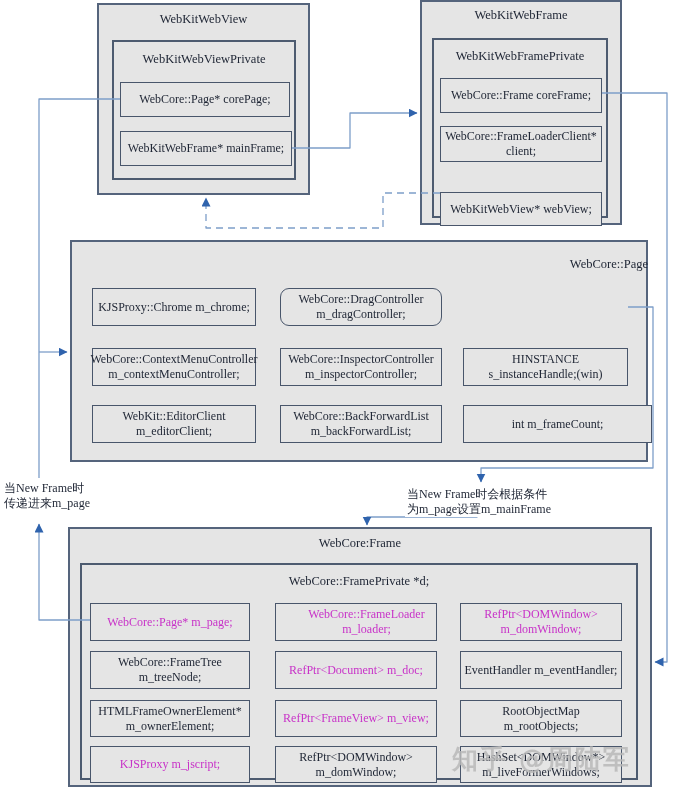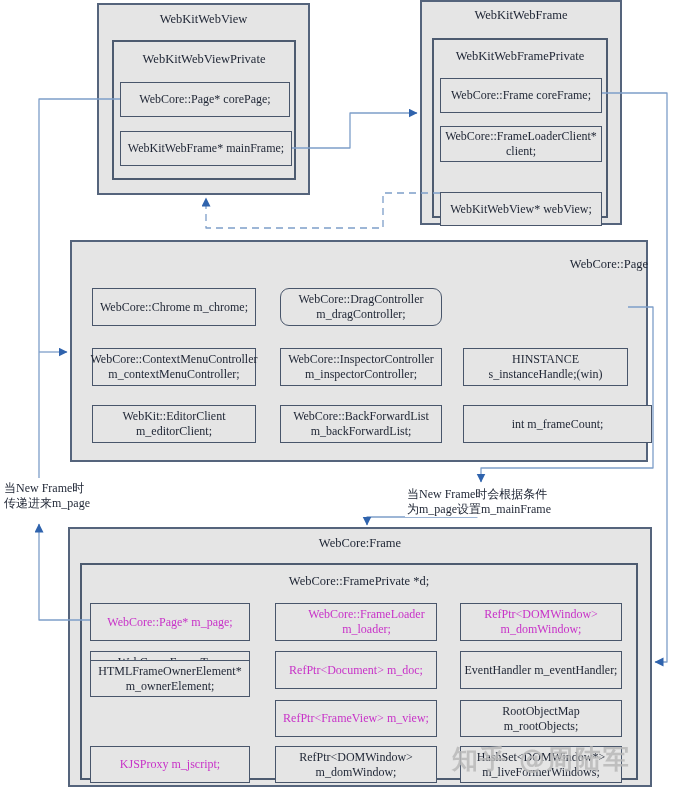--- a/index.html
+++ b/index.html
@@ -66,21 +66,21 @@
   <div class="box outer" style="left:420px;top:0px;width:202px;height:225px;"></div>
   <div class="box-title" style="left:420px;top:8px;width:202px;">WebKitWebFrame</div>
   <div class="box inner" style="left:432px;top:38px;width:176px;height:180px;"></div>
   <div class="box-title" style="left:432px;top:49px;width:176px;">WebKitWebFramePrivate</div>
   <div class="box cell" style="left:440px;top:78px;width:162px;height:35px;">WebCore::Frame coreFrame;</div>
   <div class="box cell" style="left:440px;top:126px;width:162px;height:36px;">WebCore::FrameLoaderClient* client;</div>
   <div class="box cell" style="left:440px;top:192px;width:162px;height:34px;">WebKitWebView* webView;</div>
 
   <div class="box outer" style="left:70px;top:240px;width:578px;height:222px;"></div>
   <div class="box-title" style="left:70px;top:257px;width:578px;text-align:right;">WebCore::Page</div>
-  <div class="box cell" style="left:92px;top:288px;width:164px;height:38px;">WebCore::Chrome m_chrome;</div>
+  <div class="box cell" style="left:92px;top:288px;width:164px;height:38px;">KJSProxy::Chrome m_chrome;</div>
   <div class="box cell" style="left:280px;top:288px;width:162px;height:38px;border-radius:9px;">WebCore::DragController m_dragController;</div>
   <div class="box cell" style="left:92px;top:348px;width:164px;height:38px;">WebCore::ContextMenuController m_contextMenuController;</div>
   <div class="box cell" style="left:280px;top:348px;width:162px;height:38px;">WebCore::InspectorController m_inspectorController;</div>
   <div class="box cell" style="left:463px;top:348px;width:165px;height:38px;">HINSTANCE s_instanceHandle;(win)</div>
   <div class="box cell" style="left:92px;top:405px;width:164px;height:38px;">WebKit::EditorClient m_editorClient;</div>
   <div class="box cell" style="left:280px;top:405px;width:162px;height:38px;">WebCore::BackForwardList m_backForwardList;</div>
   <div class="box cell" style="left:463px;top:405px;width:189px;height:38px;">int m_frameCount;</div>
 
   <div class="annotation" style="left:2px;top:481px;">
     <div>当New Frame时</div>
@@ -97,21 +97,21 @@
   <div class="box-title" style="left:80px;top:574px;width:558px;">WebCore::FramePrivate *d;</div>
 
   <div class="box cell hl" style="left:90px;top:603px;width:160px;height:38px;">WebCore::Page* m_page;</div>
   <div class="box cell hl" style="left:275px;top:603px;width:162px;height:38px;padding-left:24px;">WebCore::FrameLoader m_loader;</div>
   <div class="box cell hl" style="left:460px;top:603px;width:162px;height:38px;">RefPtr&lt;DOMWindow&gt; m_domWindow;</div>
 
   <div class="box cell" style="left:90px;top:651px;width:160px;height:38px;">WebCore::FrameTree m_treeNode;</div>
   <div class="box cell hl" style="left:275px;top:651px;width:162px;height:38px;">RefPtr&lt;Document&gt; m_doc;</div>
   <div class="box cell" style="left:460px;top:651px;width:162px;height:38px;">EventHandler m_eventHandler;</div>
 
-  <div class="box cell" style="left:90px;top:660px;width:160px;height:37px;">HTMLFrameOwnerElement* m_ownerElement;</div>
+  <div class="box cell" style="left:90px;top:700px;width:160px;height:37px;">HTMLFrameOwnerElement* m_ownerElement;</div>
   <div class="box cell hl" style="left:275px;top:700px;width:162px;height:37px;">RefPtr&lt;FrameView&gt; m_view;</div>
   <div class="box cell" style="left:460px;top:700px;width:162px;height:37px;">RootObjectMap m_rootObjects;</div>
 
   <div class="box cell hl" style="left:90px;top:746px;width:160px;height:37px;">KJSProxy m_jscript;</div>
   <div class="box cell" style="left:275px;top:746px;width:162px;height:37px;">RefPtr&lt;DOMWindow&gt; m_domWindow;</div>
   <div class="box cell" style="left:460px;top:746px;width:162px;height:37px;">HashSet&lt;DOMWindow*&gt; m_liveFormerWindows;</div>
 
   <div class="watermark" style="left:452px;top:742px;">知乎 @周陆军</div>
 
 </div>

